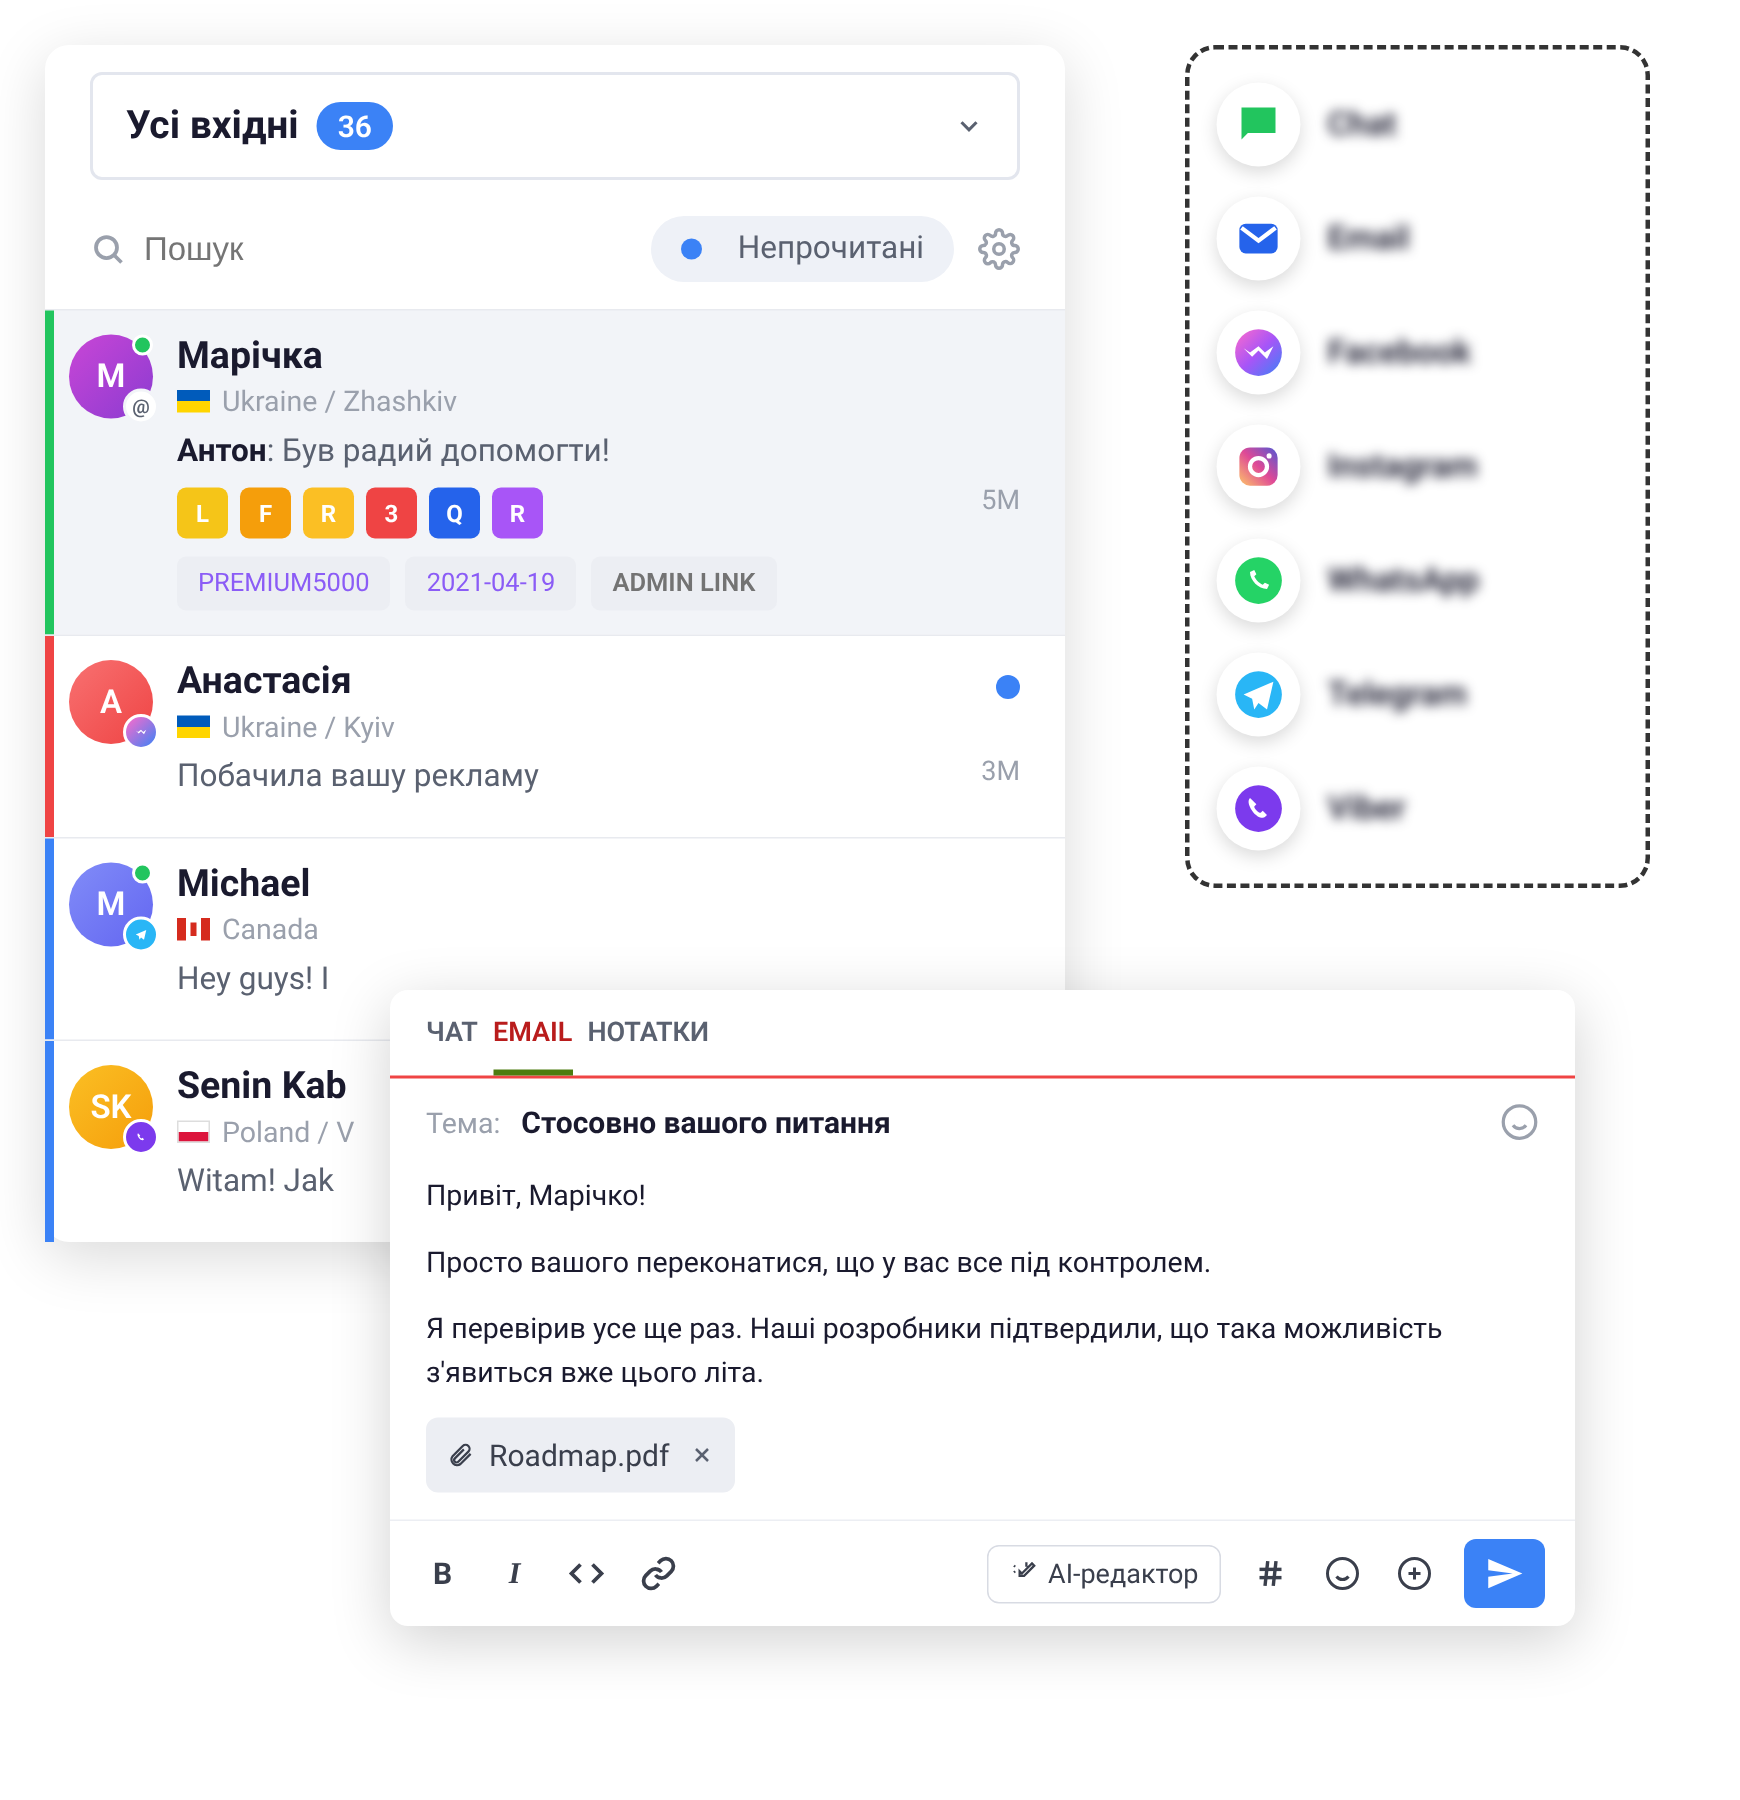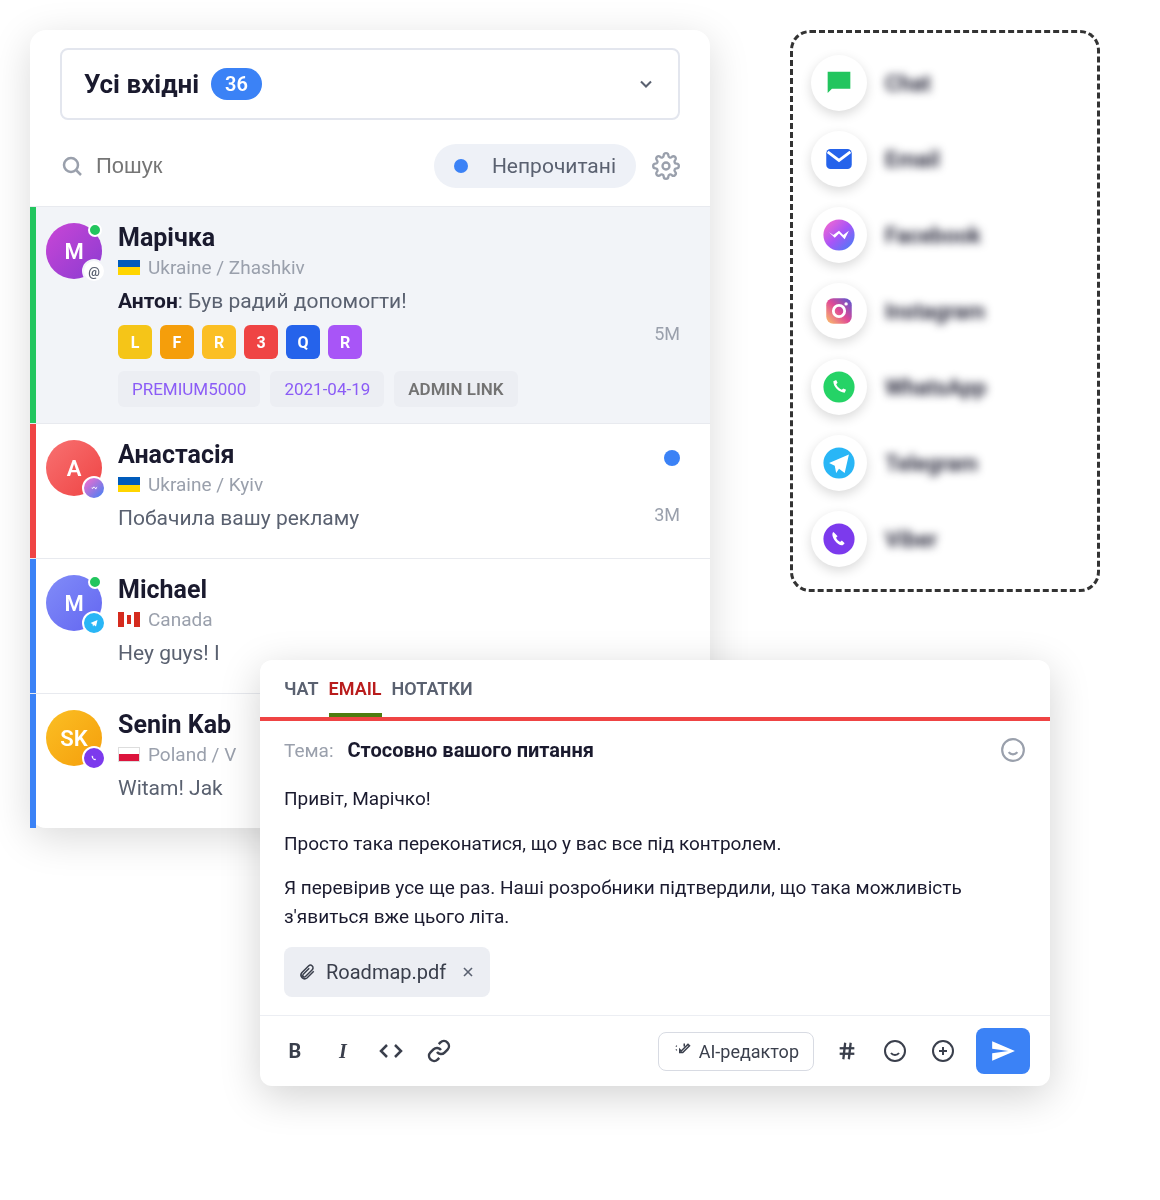--- a/index.html
+++ b/index.html
@@ -249,21 +249,21 @@
 }
 .compose-tab { padding-bottom: 14px; cursor: pointer; }
 .compose-tab.active {
   color: #b91c1c;
   border-bottom: 4px solid #4d7c0f;
 }
 .subject-row {
   display: flex;
   align-items: center;
   padding: 16px 24px;
-  border-top: 4px solid #ef4444;
+  border-top: 2px solid #ef4444;
 }
 .subject-label { font-size: 19px; color: #9aa0ac; margin-right: 14px; }
 .subject-text { font-size: 20px; font-weight: 700; color: #1a1a2e; flex: 1; }
 .emoji-btn { color: #9aa0ac; cursor: pointer; }
 .compose-body {
   padding: 6px 24px 18px 24px;
   font-size: 19px;
   color: #1a1a2e;
   line-height: 1.5;
 }
@@ -524,21 +524,21 @@
     <span class="subject-text">Стосовно вашого питання</span>
     <span class="emoji-btn">
       <svg width="26" height="26" viewBox="0 0 24 24" fill="none" stroke="currentColor" stroke-width="2">
           <circle cx="12" cy="12" r="10"></circle>
           <path d="M8 14s1.5 2 4 2 4-2 4-2"></path>
           <line x1="9" y1="9" x2="9.01" y2="9"></line>
           <line x1="15" y1="9" x2="15.01" y2="9"></line>
         </svg>
     </span>
   </div>
-  <div class="compose-body" id="compose-body"><p>Привіт, Марічко!</p><p>Просто така переконатися, що у вас все під контролем.</p><p>Я перевірив усе ще раз. Наші розробники підтвердили, що така можливість з'явиться вже цього літа.</p><div class="attachment">
+  <div class="compose-body" id="compose-body"><p>Привіт, Марічко!</p><p>Просто вашого переконатися, що у вас все під контролем.</p><p>Я перевірив усе ще раз. Наші розробники підтвердили, що така можливість з'явиться вже цього літа.</p><div class="attachment">
         <svg width="18" height="18" viewBox="0 0 24 24" fill="none" stroke="currentColor" stroke-width="2">
           <path d="M21 11l-9 9a5 5 0 0 1-7-7l9-9a3.5 3.5 0 0 1 5 5l-9 9a2 2 0 0 1-3-3l8-8"></path>
         </svg>
         <span>Roadmap.pdf</span>
         <span class="att-close">
           <svg width="16" height="16" viewBox="0 0 24 24" stroke="currentColor" stroke-width="2.5">
             <line x1="6" y1="6" x2="18" y2="18"></line>
             <line x1="6" y1="18" x2="18" y2="6"></line>
           </svg>
         </span>

